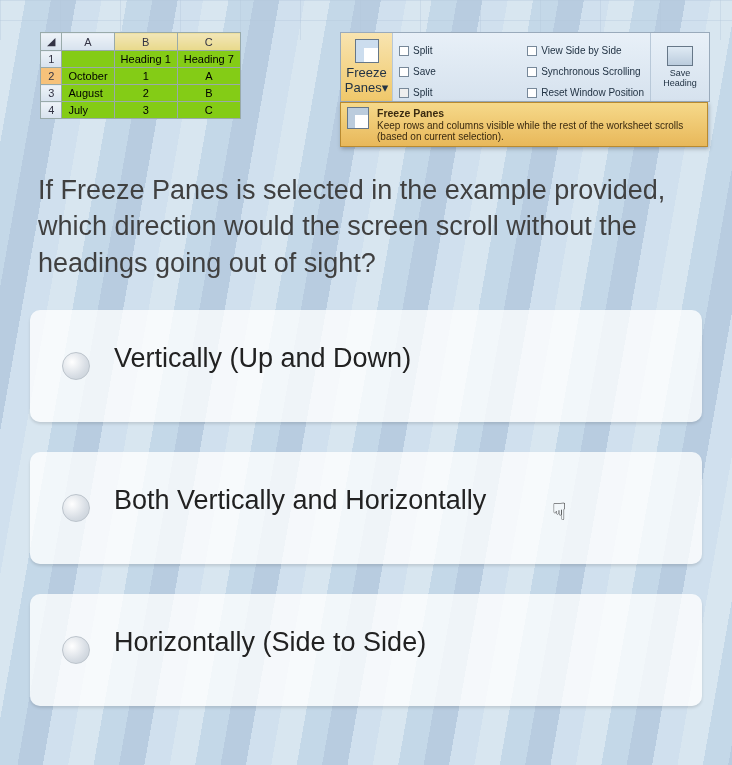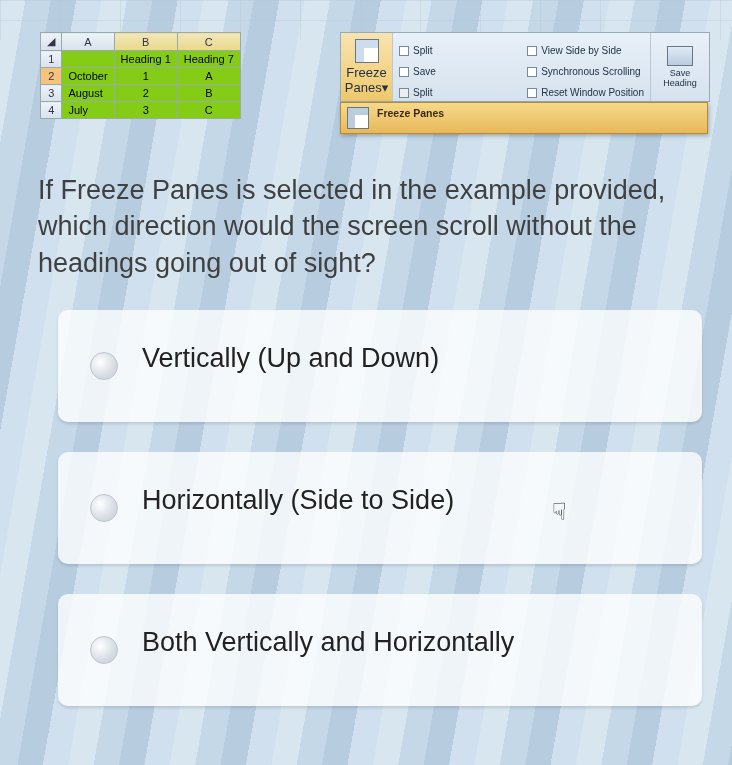--- a/index.html
+++ b/index.html
@@ -131,21 +131,20 @@
   .answer {
     background: rgba(255,255,255,0.78);
     border-radius: 10px;
     min-height: 112px;
     display:flex; align-items:center;
     padding: 0 30px 15px 84px;
     position:relative;
     box-shadow: 0 2px 3px rgba(0,0,0,0.12);
     font-size: 27px;
     color:#222;
-    margin-left:28px;
   }
   .answer::before {
     content:"";
     position:absolute; left:32px; top:50%; transform:translateY(-50%);
     width:26px;height:26px;border-radius:50%;
     background: radial-gradient(circle at 35% 35%, #fff, #d7dde4 60%, #c3ccd4);
     border:1px solid #bcc4cc;
   }
   .cursor {
     position:absolute;
@@ -235,31 +234,32 @@
       <div class="saveic"></div>
       <div>Save</div>
       <div>Heading</div>
     </div>
   </div>
 
   <div class="tooltip">
     <div class="tic"></div>
     <div>
       <b>Freeze Panes</b>
+      <span>Keep rows and columns visible while the rest of the worksheet scrolls (based on current selection).</span>
     </div>
   </div>
 </div>
 
 <div class="question">If Freeze Panes is selected in the example provided, which direction would the screen scroll without the headings going out of sight?</div>
 
 <div class="answers">
   <div class="answer">
     <span>Vertically (Up and Down)</span>
   </div>
   <div class="answer">
+    <span>Both Vertically and Horizontally</span>
+  </div>
+  <div class="answer">
     <span>Horizontally (Side to Side)</span>
   </div>
-  <div class="answer">
-    <span>Both Vertically and Horizontally</span>
-  </div>
 </div>
 
 <div class="cursor">☟</div>
 
 </body></html>

